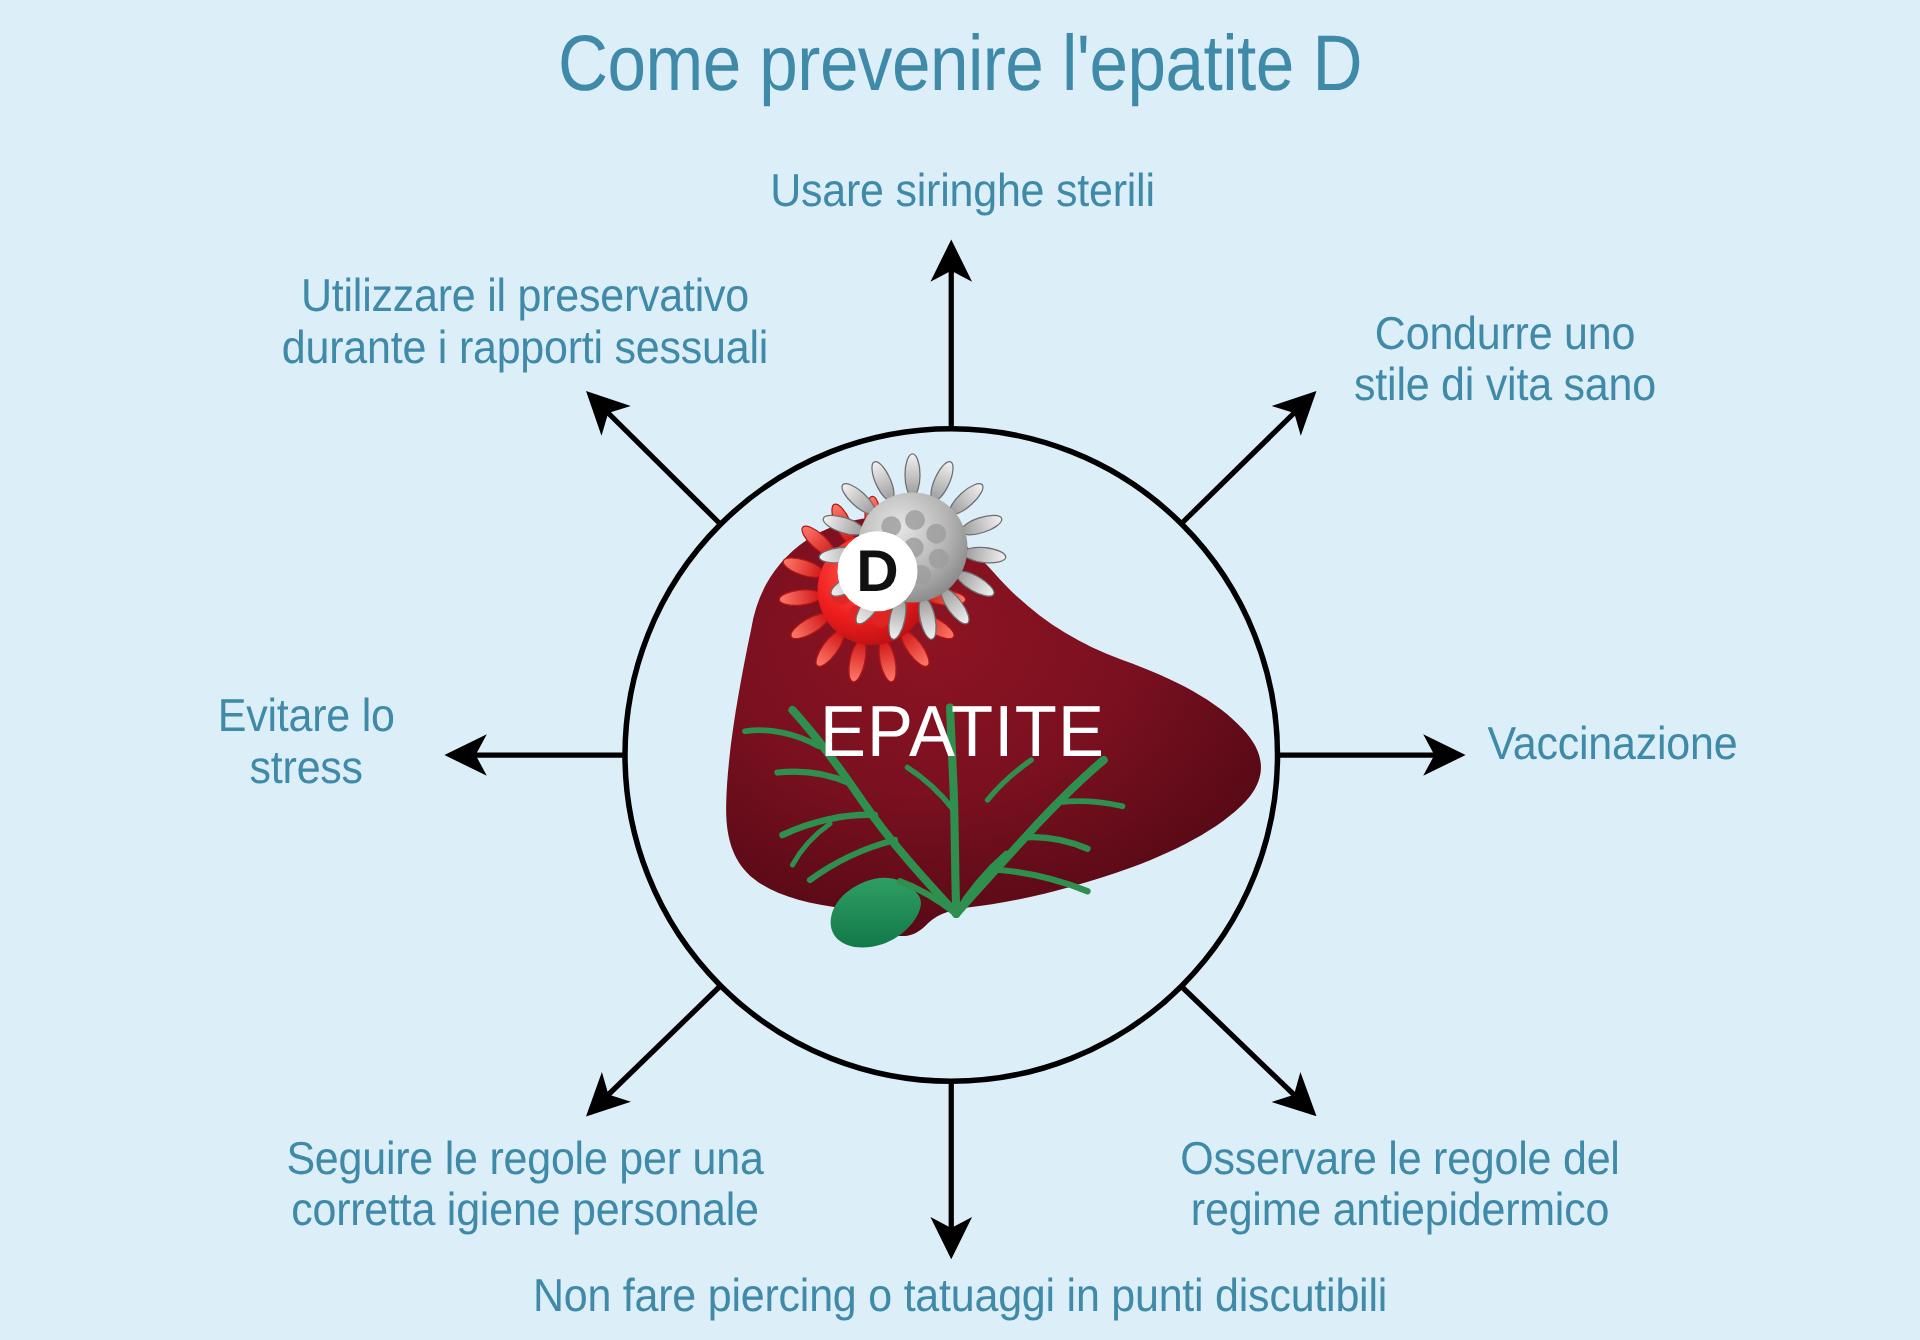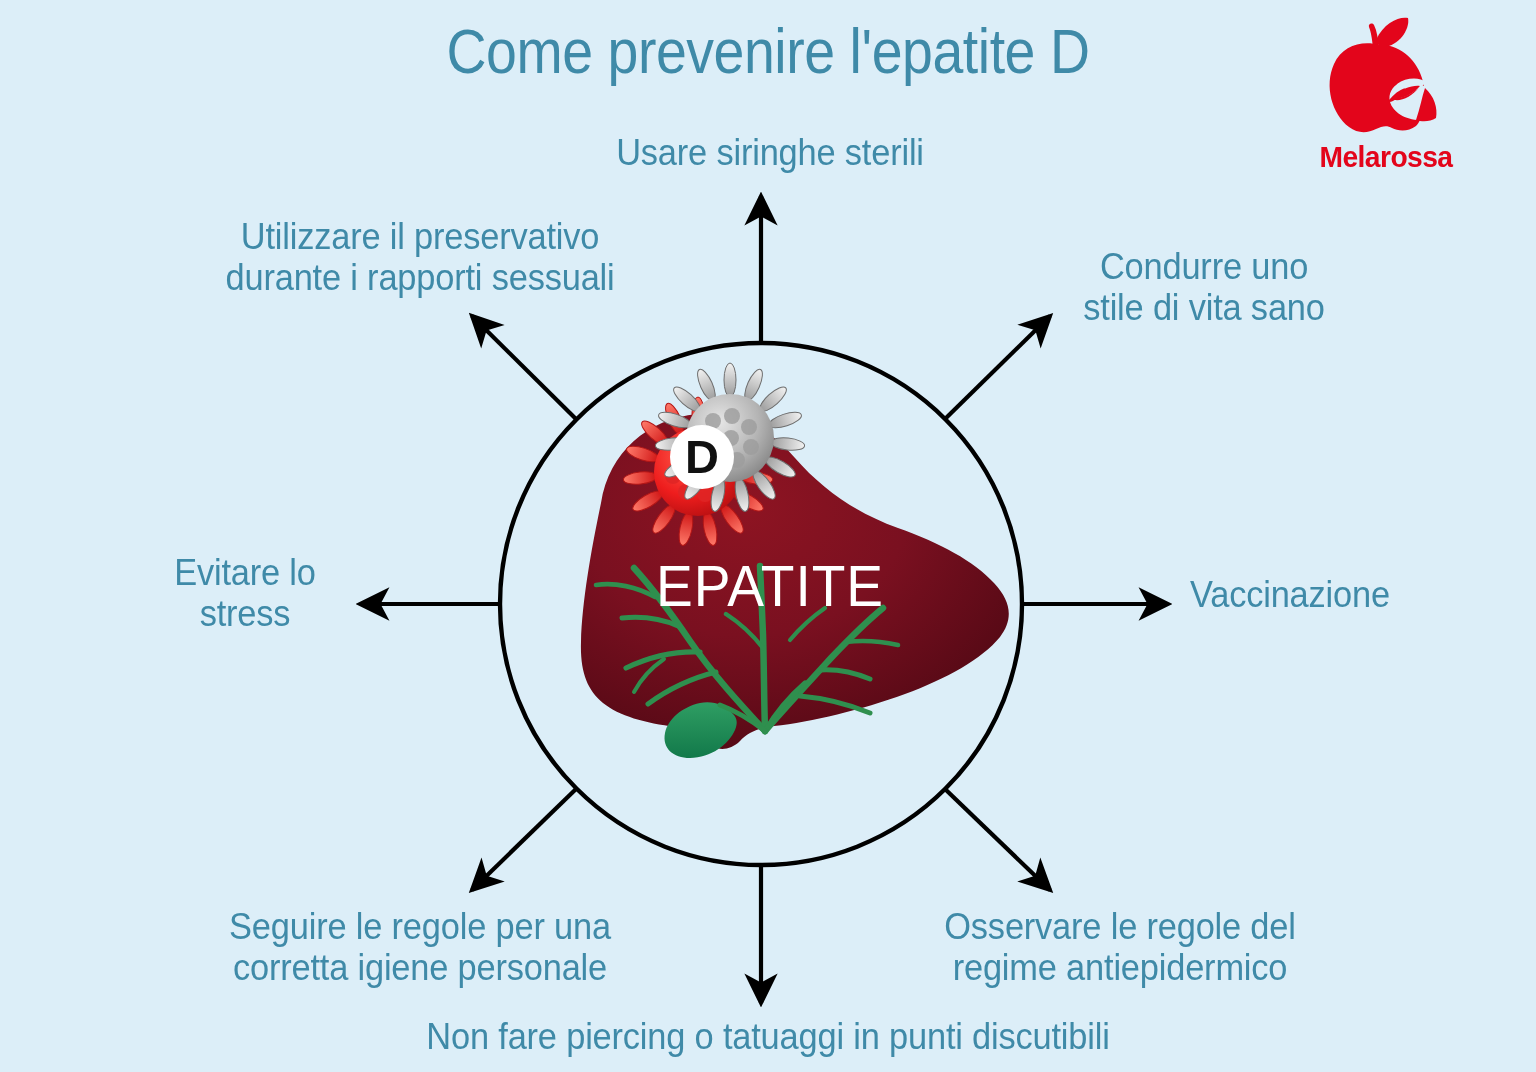--- a/index.html
+++ b/index.html
@@ -120,50 +120,20 @@
     pointer-events: none;
   }
 </style>
 </head>
 <body>
 
 <div id="stage">
 
   <div id="title">Come prevenire l'epatite D</div>
 
-  <div id="logo">
-    <svg id="logo-mark" viewBox="0 0 130 122">
-
-      <path d="M57 34 C56 24 55 18 53 13 C52 10 56 8 58 11 C61 17 62 25 63 34 Z" fill="#e3051b"></path>
-
-      <path d="M60 26 C68 8 84 2 92 4 C94 13 86 29 70 33 C65 34 61 31 60 26 Z" fill="#e3051b"></path>
-
-      <path d="M63 31
-               C46 26 26 32 18 50
-               C8 72 16 100 33 113
-               C42 120 52 119 60 115
-               C66 112 71 111 76 114
-               C82 117 92 118 100 112
-               C102 110 103 108 104 106
-               C89 106 77 98 74 88
-               C72 80 76 72 84 69
-               C91 66 100 67 108 72
-               C104 49 88 34 70 31
-               Z" fill="#e3051b"></path>
-      <path d="M109 74 C118 82 122 94 120 104 C114 108 106 108 100 106
-               C104 94 106 83 109 74 Z" fill="#e3051b"></path>
-
-      <path d="M81 70 C90 63 104 63 110 68 C104 76 92 80 84 77 C81 76 80 73 81 70 Z" fill="#dceef8"></path>
-      <path d="M78 82 C84 76 94 72 103 73 C97 82 86 87 79 86 C77 85 77 83 78 82 Z" fill="#e3051b"></path>
-      <path d="M76 80 C85 72 97 68 107 69 C99 79 87 85 78 84 C76 83 75 81 76 80 Z" fill="#dceef8"></path>
-      <path d="M79 81 C86 75 96 71 104 72 C97 80 87 85 80 84 C78 84 78 82 79 81 Z" fill="#e3051b"></path>
-      <path d="M73 86 C78 80 83 76 89 74 C85 82 79 87 74 88 C72 88 72 87 73 86 Z" fill="#e3051b"></path>
-    </svg>
-    <div id="logo-word">Melarossa</div>
-  </div>
 
   <svg id="diagram" viewBox="0 0 1536 1072">
     <defs>
 
       <radialGradient id="liverGrad" cx="38%" cy="28%" r="85%">
         <stop offset="0%" stop-color="#8e1422"></stop>
         <stop offset="45%" stop-color="#7a1020"></stop>
         <stop offset="100%" stop-color="#4b0712"></stop>
       </radialGradient>
       <linearGradient id="gallGrad" x1="0" y1="0" x2="0" y2="1">

